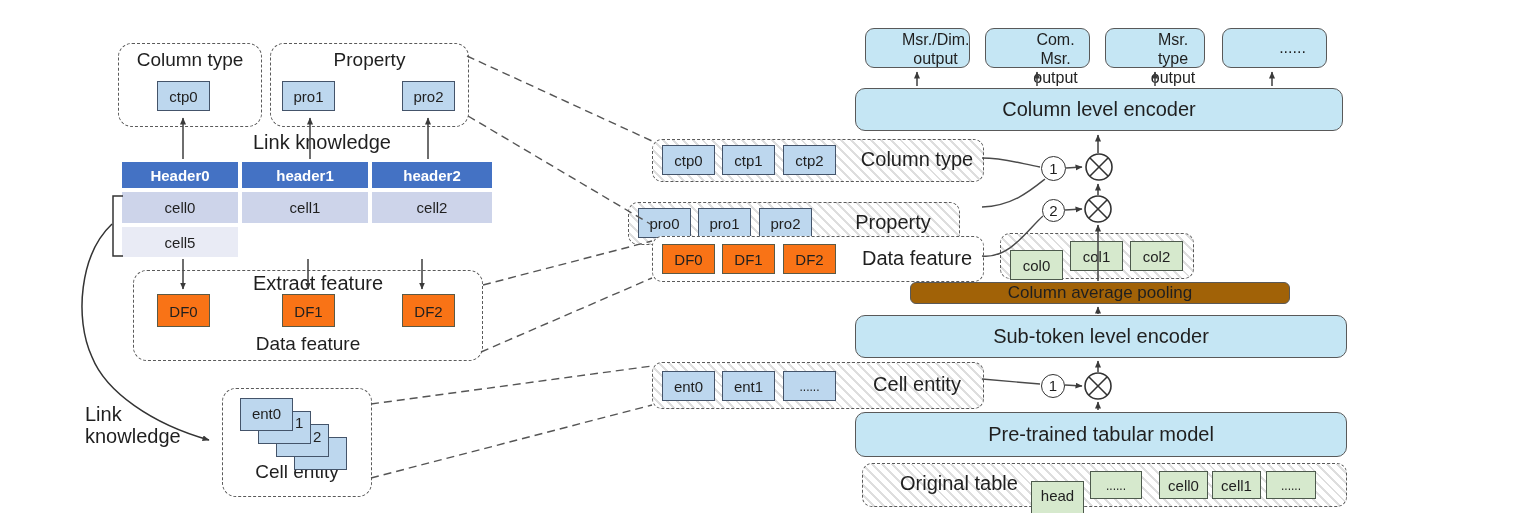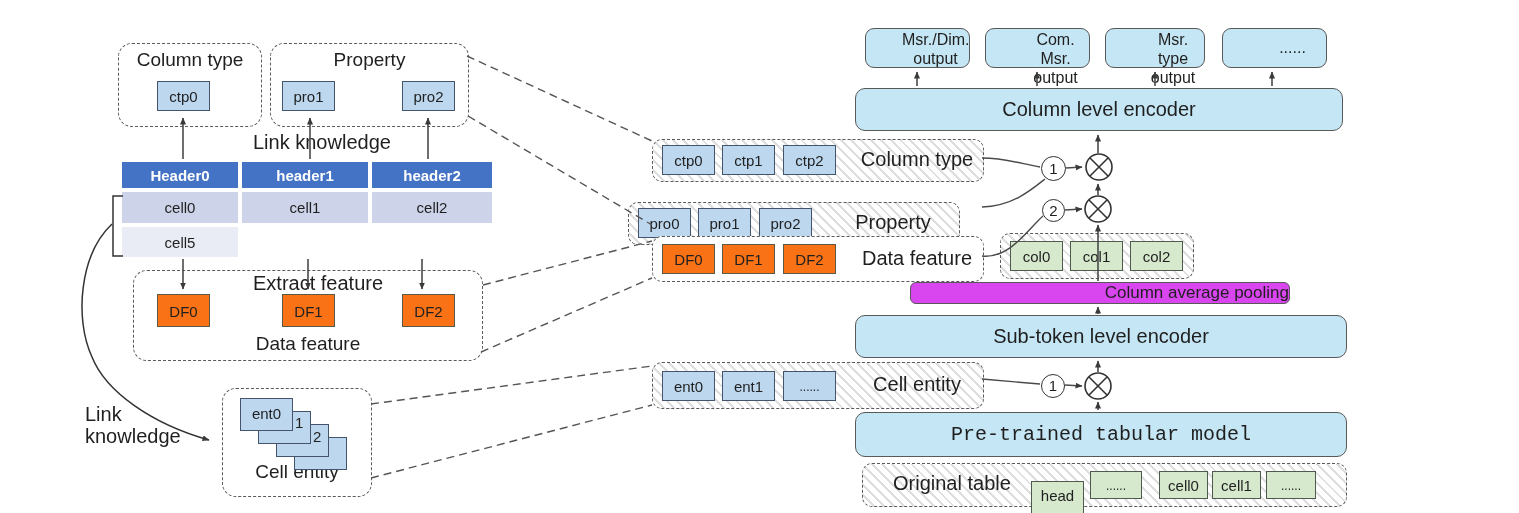--- a/index.html
+++ b/index.html
@@ -36,22 +36,22 @@
   
   .bar{
     position:absolute;background:#C5E6F4;border:1.5px solid #595959;border-radius:10px;
     text-align:center;font-size:20px;box-sizing:border-box;
   }
   .outbox{
     position:absolute;background:#C5E6F4;border:1.5px solid #595959;border-radius:9px;
     text-align:center;font-size:16px;line-height:19px;box-sizing:border-box;padding-top:1px;padding-left:36px;
   }
   .poolbar{
-    position:absolute;background:#d946ef;border:1.3px solid #595959;border-radius:6px;
-    text-align:right;font-size:17px;box-sizing:border-box;
+    position:absolute;background:#a16207;border:1.3px solid #595959;border-radius:6px;
+    text-align:center;font-size:17px;box-sizing:border-box;
   }
   .rowlabel{
     position:absolute;left:198px;width:132px;font-size:20px;text-align:center;white-space:nowrap;
   }
   .circnum{
     position:absolute;width:23px;height:23px;border:1.6px solid #333333;border-radius:50%;
     background:#ffffff;text-align:center;line-height:23px;font-size:15px;z-index:6;
   }
   .smalltext{position:absolute;font-size:20px;white-space:nowrap;}
   #overlay{position:absolute;left:0;top:0;z-index:5;pointer-events:none;}
@@ -143,40 +143,40 @@
   </div>
 
   <div class="dashedbox whitebg" style="left:652px;top:236px;width:330px;height:44px;border-radius:10px;">
     <div class="token yellow" style="left:9px;top:7px;">DF0</div>
     <div class="token yellow" style="left:69px;top:7px;">DF1</div>
     <div class="token yellow" style="left:130px;top:7px;">DF2</div>
     <div class="rowlabel" style="top:10px;">Data feature</div>
   </div>
 
   <div class="dashedbox hatch" style="left:1000px;top:233px;width:192px;height:44px;border-radius:10px;">
-    <div class="token green" style="left:9px;top:7px;">col0</div>
+    <div class="token green" style="left:9px;top:16px;">col0</div>
     <div class="token green" style="left:69px;top:7px;">col1</div>
     <div class="token green" style="left:129px;top:7px;">col2</div>
   </div>
 
   <div class="poolbar" style="left:910px;top:282px;width:380px;height:22px;line-height:20px;">Column average pooling</div>
 
   <div class="bar" style="left:855px;top:315px;width:492px;height:43px;line-height:41px;">Sub-token level encoder</div>
 
   <div class="dashedbox hatch" style="left:652px;top:362px;width:330px;height:45px;border-radius:10px;">
     <div class="token" style="left:9px;top:8px;">ent0</div>
     <div class="token" style="left:69px;top:8px;">ent1</div>
     <div class="token" style="left:130px;top:8px;font-size:12px;">......</div>
     <div class="rowlabel" style="top:10px;">Cell entity</div>
   </div>
 
-  <div class="bar" style="left:855px;top:412px;width:492px;height:45px;line-height:43px;font-family:Liberation Mono, monospace;">Pre-trained tabular model</div>
+  <div class="bar" style="left:855px;top:412px;width:492px;height:45px;line-height:43px;">Pre-trained tabular model</div>
 
   <div class="dashedbox hatch" style="left:862px;top:463px;width:483px;height:42px;border-radius:10px;">
-    <div class="grouplabel" style="left:30px;top:8px;font-size:20px;text-align:center;">Original table</div>
+    <div class="grouplabel" style="left:37px;top:8px;font-size:20px;text-align:center;">Original table</div>
     <div class="token green" style="left:168px;top:17px;height:37px;line-height:28px;">head</div>
     <div class="token green" style="left:227px;top:7px;height:28px;line-height:28px;width:52px;font-size:12px;">......</div>
     <div class="token green" style="left:296px;top:7px;height:28px;line-height:28px;width:49px;">cell0</div>
     <div class="token green" style="left:349px;top:7px;height:28px;line-height:28px;width:49px;">cell1</div>
     <div class="token green" style="left:403px;top:7px;height:28px;line-height:28px;width:50px;font-size:12px;">......</div>
   </div>
 
   <div class="circnum" style="left:1041px;top:156px;">1</div>
   <div class="circnum" style="left:1042px;top:199px;width:21px;height:21px;line-height:21px;">2</div>
   <div class="circnum" style="left:1041px;top:374px;width:22px;height:22px;line-height:22px;">1</div>

